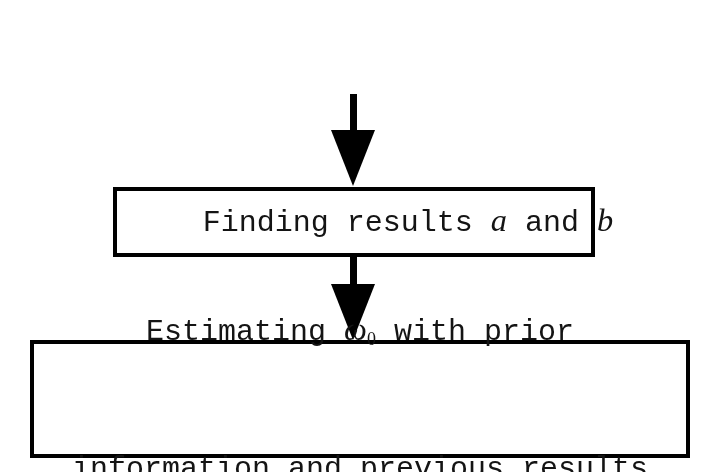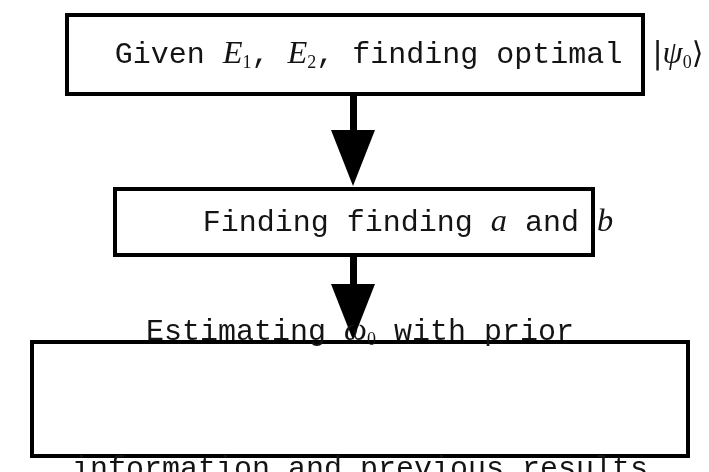--- a/index.html
+++ b/index.html
@@ -67,32 +67,27 @@
     border-top:56px solid #000000;
   }
   .tri-1{left:331px;top:130px;}
   .tri-2{left:331px;top:284px;}
 </style>
 </head>
 <body>
 
 <div class="canvas">
 
-  <div class="box box-1">
-    <div class="box-text">
-      <span>Given </span><span class="mi">E</span><span class="sub">1</span><span>, </span><span class="mi">E</span><span class="sub">2</span><span>, finding optimal </span><span class="ketbar">|</span><span class="mi">ψ</span><span class="sub">0</span><span class="rangle">⟩</span>
-    </div>
-  </div>
 
   <div class="stem stem-1"></div>
   <div class="tri tri-1"></div>
 
   <div class="box box-2">
     <div class="box-text">
-      <span>Finding finding </span><span class="mi">a</span><span> and </span><span class="mi">b</span>
+      <span>Finding results </span><span class="mi">a</span><span> and </span><span class="mi">b</span>
     </div>
   </div>
 
   <div class="stem stem-2"></div>
   <div class="tri tri-2"></div>
 
   <div class="box box-3">
     <div class="box-text">
       <div><span>Estimating </span><span class="mi">ω</span><span class="sub">0</span><span> with prior</span></div>
       <div><span>information and previous results</span></div>

